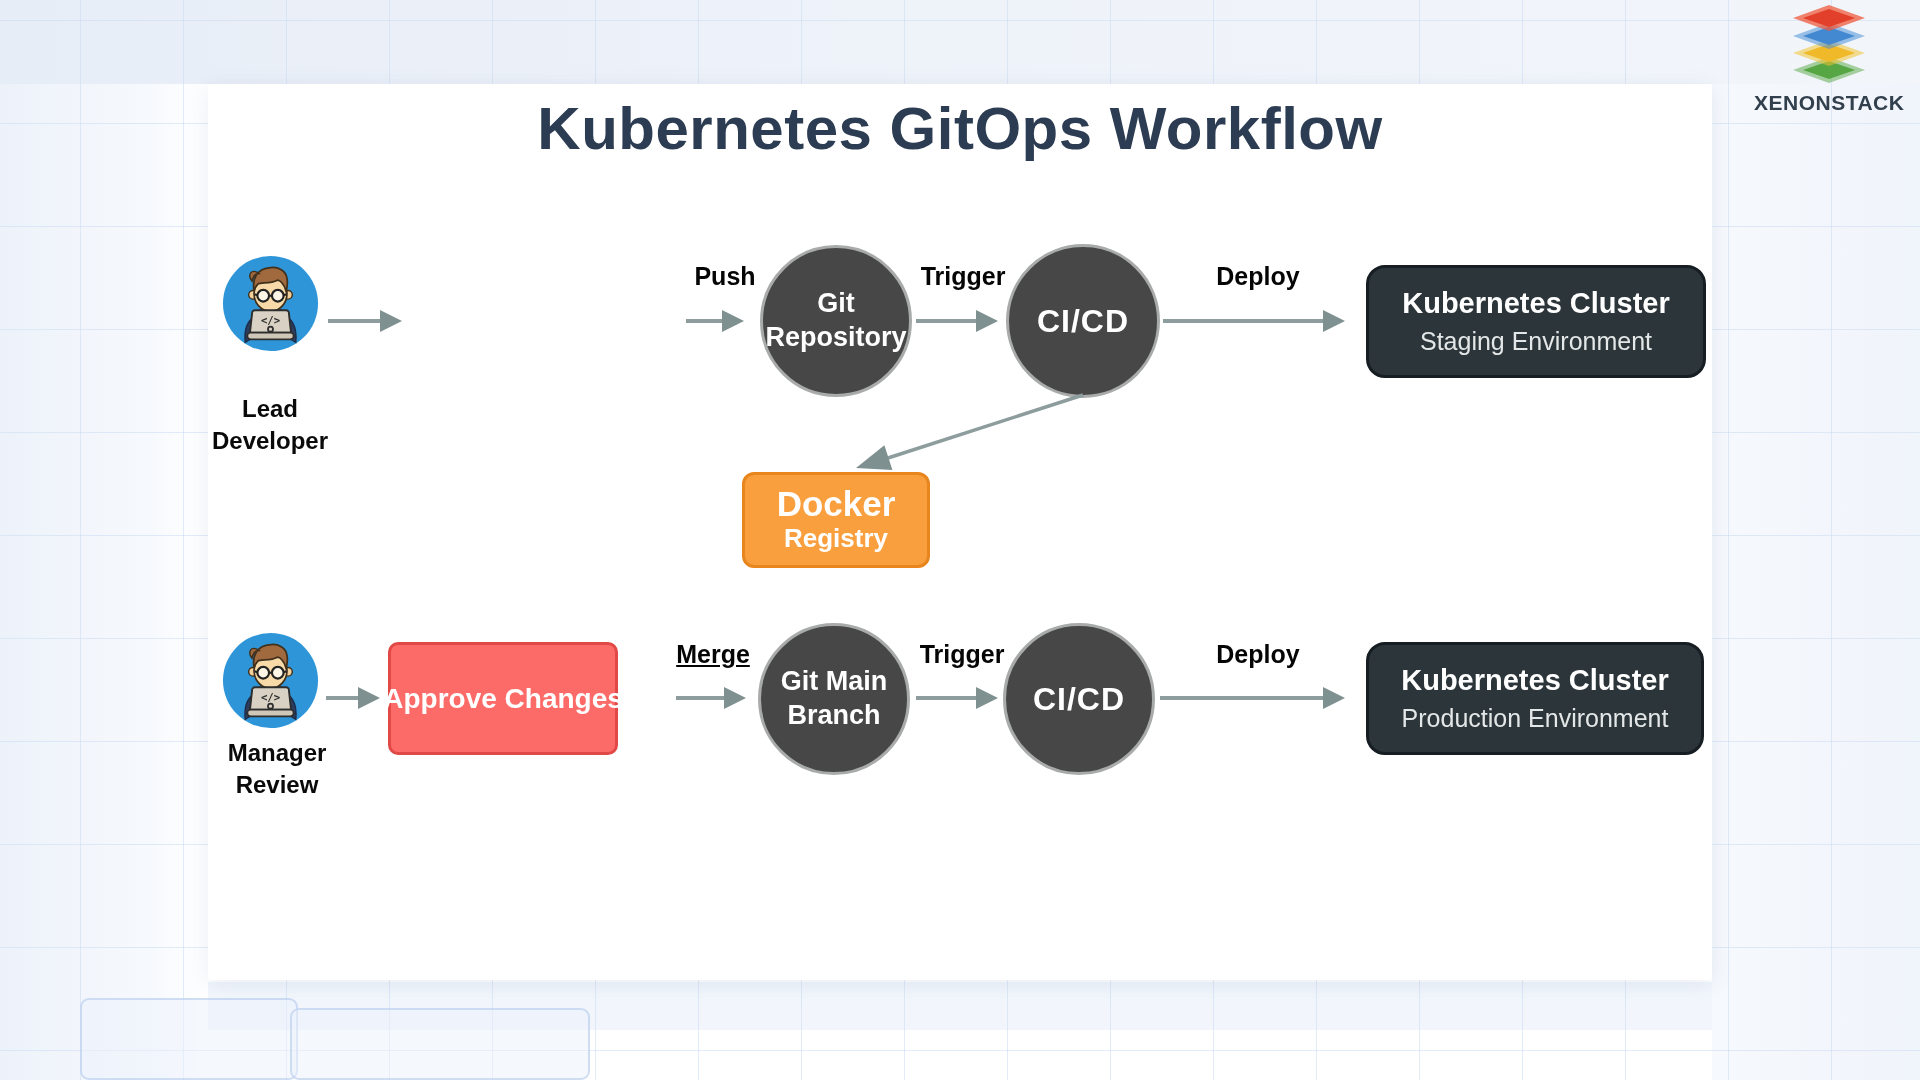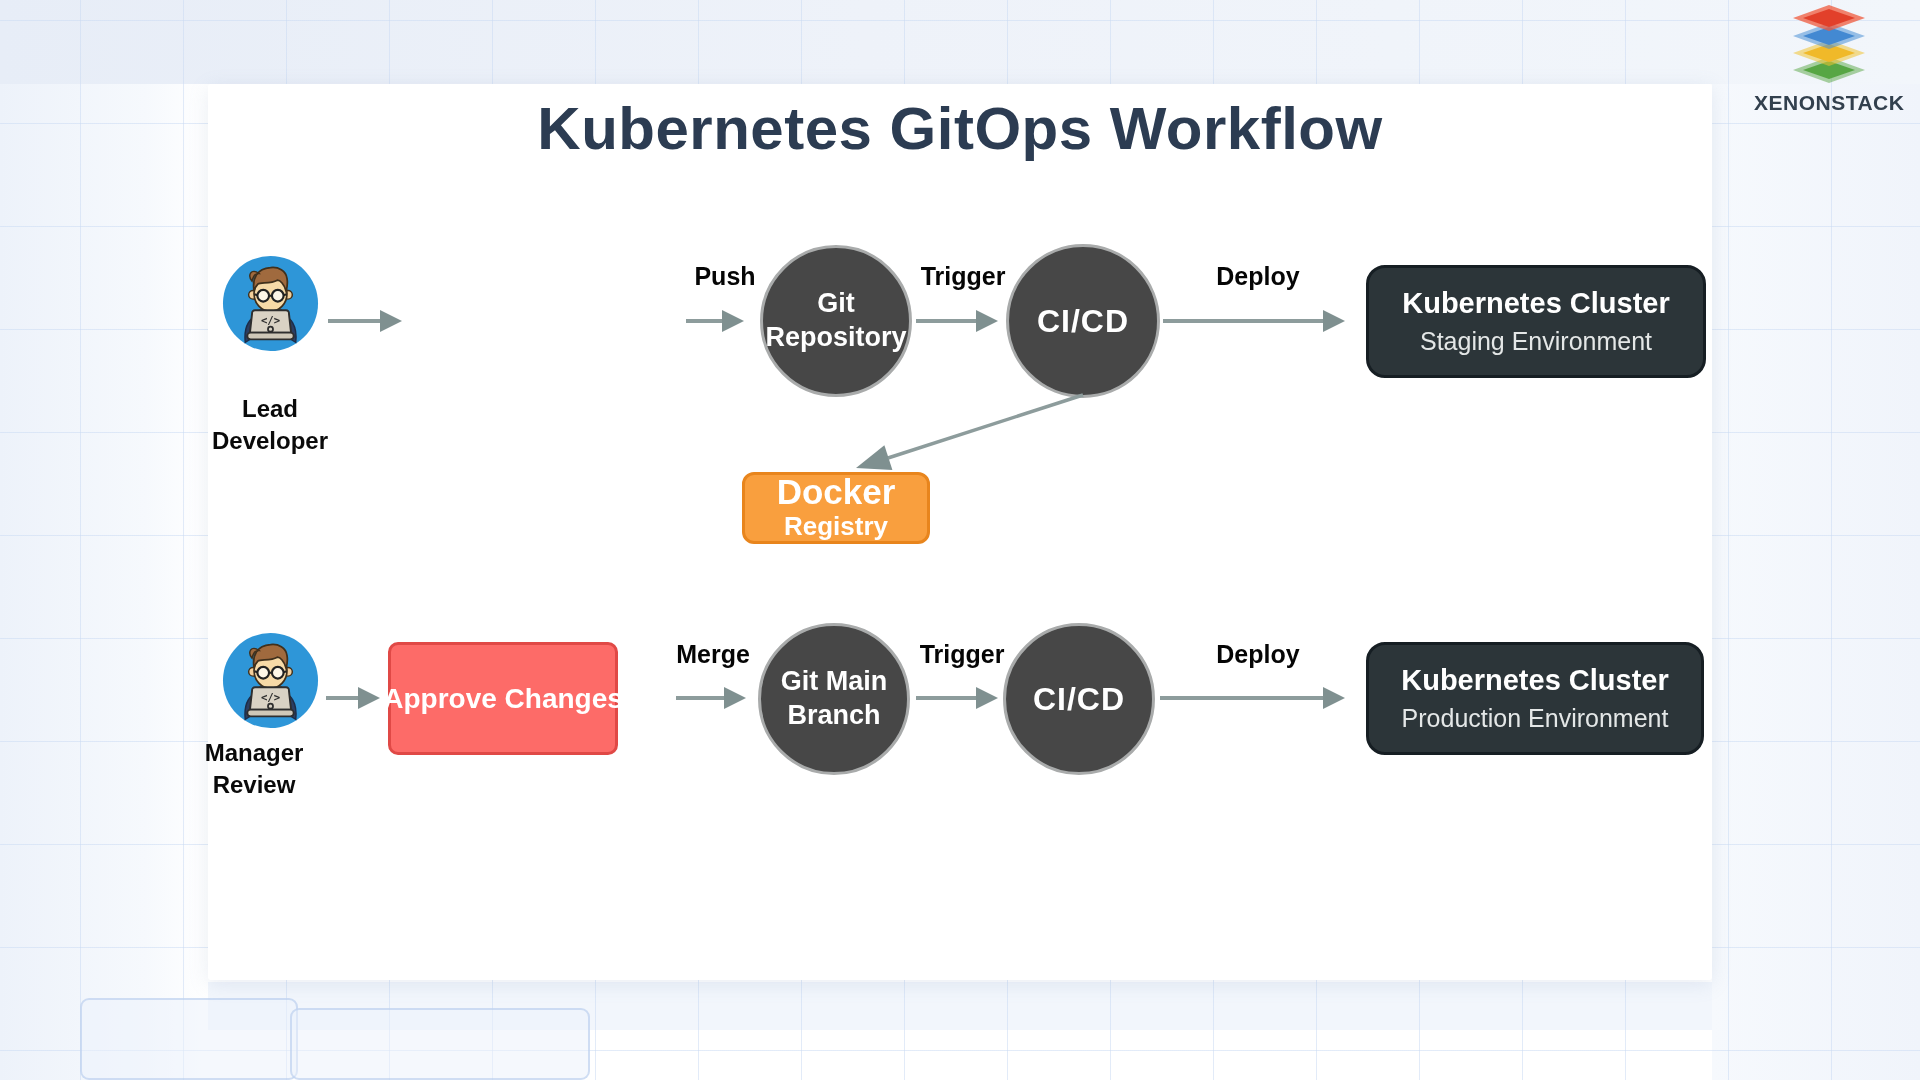--- a/index.html
+++ b/index.html
@@ -148,21 +148,21 @@
   <div class="cluster-box" style="left:1366px; top:265px; width:340px; height:113px;">
     <div class="cluster-title">Kubernetes Cluster</div>
     <div class="cluster-sub">Staging Environment</div>
   </div>
 
   <svg class="diag-arrow" viewBox="0 0 270 92">
     <line x1="253" y1="9" x2="58" y2="72" stroke="#8d9c9c" stroke-width="3.5"></line>
     <polygon points="26,82 54.4,59.2 62.4,84" fill="#7f9090"></polygon>
   </svg>
 
-  <div class="registry-box" style="left:742px; top:472px; width:188px; height:72px;align-items:center;">
+  <div class="registry-box" style="left:742px; top:472px; width:188px; height:96px;align-items:center;">
     <div class="registry-1">Docker</div>
     <div class="registry-2">Registry</div>
   </div>
 
   <div class="avatar" style="left:222px; top:632px;">
     <svg viewBox="0 0 100 100" width="97" height="97">
       <circle cx="50" cy="50" r="49" fill="#2e96d8"></circle>
       <path d="M24,90 C22,72 30,64 37,62 L40,80 Z" fill="#2b3e62" stroke="#1d2c47" stroke-width="1.5"></path>
       <path d="M76,90 C78,72 70,64 63,62 L60,80 Z" fill="#2b3e62" stroke="#1d2c47" stroke-width="1.5"></path>
       <rect x="38" y="56" width="24" height="12" fill="#2b3e62"></rect>
@@ -174,32 +174,32 @@
       <circle cx="42.5" cy="42" r="6" fill="#fdf6e7" stroke="#222222" stroke-width="2.2"></circle>
       <circle cx="57.5" cy="42" r="6" fill="#fdf6e7" stroke="#222222" stroke-width="2.2"></circle>
       <path d="M48.5,42 h3" stroke="#222222" stroke-width="2.2"></path>
       <path d="M36.5,41.5 l-3,-1 M63.5,41.5 l3,-1" stroke="#222222" stroke-width="2"></path>
       <path d="M34,57 h32 a3,3 0 0 1 3,3.2 l2.2,19.8 h-42.4 l2.2,-19.8 a3,3 0 0 1 3,-3.2 z" fill="#d9d2c4" stroke="#2e2e2e" stroke-width="2"></path>
       <text x="50" y="71" font-size="11" font-weight="bold" text-anchor="middle" fill="#2e2e2e" font-family="DejaVu Sans Mono, monospace">&lt;/&gt;</text>
       <circle cx="50" cy="76.5" r="2.6" fill="none" stroke="#2e2e2e" stroke-width="1.8"></circle>
       <rect x="26" y="80" width="48" height="7" rx="3.5" fill="#cfc8b8" stroke="#2e2e2e" stroke-width="2"></rect>
     </svg>
   </div>
-  <div class="actor-label" style="left:164px; top:737px;">
+  <div class="actor-label" style="left:187px; top:737px;">
     <div>Manager</div>
     <div>Review</div>
   </div>
 
   <div class="arrow" style="left:326px; top:696px; width:32px;"></div>
 
   <div class="action-box" style="left:388px; top:642px; width:230px; height:113px;">
     <span>Approve Changes</span>
   </div>
 
-  <div class="edge-label" style="left:653px; top:640px;">Merge</div>
+  <div class="edge-label" style="left:653px; top:640px;text-decoration:underline;">Merge</div>
   <div class="arrow" style="left:676px; top:696px; width:48px;"></div>
 
   <div class="node-circle" style="left:758px; top:623px; width:152px; height:152px;">
     <div>Git Main</div>
     <div>Branch</div>
   </div>
 
   <div class="edge-label" style="left:902px; top:640px;">Trigger</div>
   <div class="arrow" style="left:916px; top:696px; width:60px;"></div>
 

